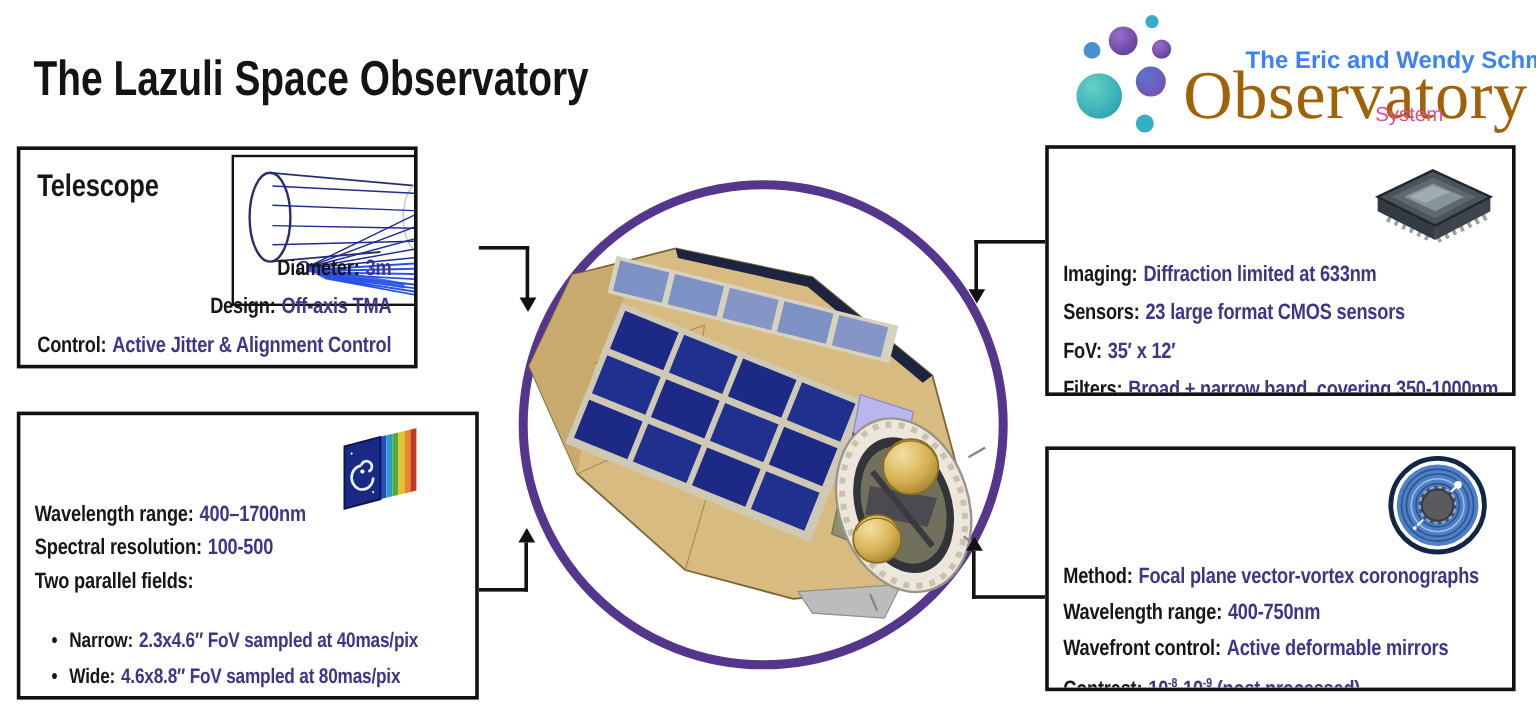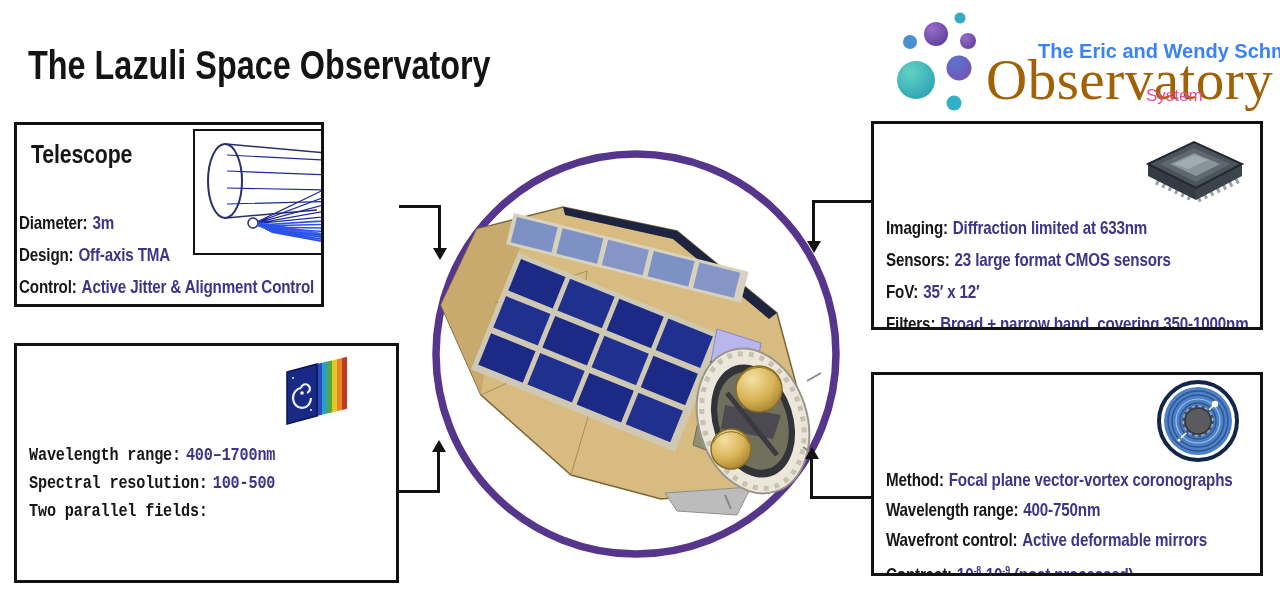--- a/index.html
+++ b/index.html
@@ -7,21 +7,21 @@
 
   .abs { position:absolute; }
 
   
   .cond { transform:scaleX(0.82); transform-origin:0 0; white-space:nowrap; display:block; letter-spacing:-0.2px; }
 
   #page-title { left:28px; top:42px; font-size:41px; font-weight:bold; color:#141414; transform:scaleX(0.79); transform-origin:0 0; white-space:nowrap; position:absolute; }
 
   
   .callout { position:absolute; background:#fff; border:3px solid #121212; overflow:hidden; }
-  #box-telescope { left:14px;  top:122px; width:310px; height:185px; }
+  #box-telescope { left:14px;  top:122px; width:334px; height:185px; }
   #box-ifs       { left:14px;  top:343px; width:385px; height:240px; }
   #box-wcc       { left:871px; top:121px; width:392px; height:209px; }
   #box-esc       { left:871px; top:372px; width:392px; height:204px; }
 
   .box-title { font-size:26px; font-weight:bold; color:#161616; line-height:34px; }
   .specs .row, .bullets .brow { font-size:18.5px; font-weight:bold; line-height:32px; }
   .lbl { color:#161616; margin-right:6px; }
   .val { color:#3f3587; }
   .bullets .brow { font-size:17.5px; line-height:30px; }
   .dot { color:#161616; display:inline-block; width:18px; }
@@ -165,21 +165,21 @@
       <ellipse cx="30" cy="50" rx="17" ry="37" fill="none" stroke="#28306a" stroke-width="2"></ellipse>
       <path d="M31,13 L164,25 M31,87 L122,79" stroke="#28306a" stroke-width="1.5" fill="none"></path>
       <ellipse cx="154" cy="50" rx="13" ry="28" fill="none" stroke="#c2c5d4" stroke-width="1.2"></ellipse>
       <path d="M32,24 L188,32 M32,40 L188,46 M32,57 L188,60 M32,73 L150,70" stroke="#1e2a96" stroke-width="1.2" fill="none"></path>
       <path d="M58,93 L188,30 M58,93 L188,44 M58,93 L188,58 M58,93 L188,70 M58,93 L188,80" stroke="#1e2a96" stroke-width="1.2" fill="none"></path>
       <circle cx="58" cy="92" r="5" fill="#fff" stroke="#28306a" stroke-width="1.5"></circle>
       <path d="M64,94 L192,86 M64,95 L192,92 M66,96 L192,98 M68,97 L192,104 M70,98 L188,110 M72,99 L180,113 M74,100 L170,115 M76,101 L158,116" stroke="#2a52e8" stroke-width="1.6" fill="none"></path>
       <path d="M62,93 L142,107" stroke="#2a52e8" stroke-width="5" opacity="0.85"></path>
     </svg>
   </div>
-  <div class="abs specs" style="left:2px; top:82px;">
+  <div class="abs specs" style="left:14px; top:82px;text-align:right;">
     <div class="row cond"><span class="lbl">Diameter:</span><span class="val">3m</span></div>
     <div class="row cond"><span class="lbl">Design:</span><span class="val">Off-axis TMA</span></div>
     <div class="row cond"><span class="lbl">Control:</span><span class="val">Active Jitter &amp; Alignment Control</span></div>
   </div>
 </div>
 
 <div id="box-ifs" class="callout">
   <div class="abs" style="left:266px; top:6px; width:70px; height:78px;">
     <svg width="70" height="78" viewBox="0 0 70 78">
       <polygon points="34,12 39,10.8 39,62.8 34,64" fill="#2b49c0"></polygon>
@@ -188,24 +188,28 @@
       <polygon points="49,8.4 54,7.2 54,59.2 49,60.4" fill="#e2c52b"></polygon>
       <polygon points="54,7.2 59,6 59,58 54,59.2" fill="#e6872a"></polygon>
       <polygon points="59,6 64,4.8 64,56.8 59,58" fill="#c23a22"></polygon>
       <polygon points="4,20 34,12 34,64 4,72" fill="#182a86" stroke="#0c1448" stroke-width="1.5"></polygon>
       <path d="M18,36 a9,10 0 1 0 10,10 M18,36 a4.5,4.5 0 1 1 6,5" stroke="#ffffff" stroke-width="2.2" fill="none" opacity="0.92"></path>
       <circle cx="19" cy="41" r="1.8" fill="#fff"></circle>
       <circle cx="10" cy="26" r="0.9" fill="#fff"></circle>
         <circle cx="28" cy="58" r="0.9" fill="#fff"></circle>
     </svg>
   </div>
-  <div class="abs specs" style="left:12px; top:96px; line-height:28px;font-family:Liberation Mono, monospace;">
+  <div class="abs specs" style="left:12px; top:68px; line-height:28px;">
     <div class="row cond" style="line-height:28px;"><span class="lbl">Wavelength range:</span><span class="val">400–1700nm</span></div>
     <div class="row cond" style="line-height:28px;"><span class="lbl">Spectral resolution:</span><span class="val">100-500</span></div>
     <div class="row cond" style="line-height:28px;"><span class="lbl">Two parallel fields:</span><span class="val"></span></div>
+  </div>
+  <div class="abs bullets" style="left:26px; top:172px;">
+    <div class="brow cond"><span class="dot">•</span><span class="lbl">Narrow:</span><span class="val">2.3x4.6″ FoV sampled at 40mas/pix</span></div>
+    <div class="brow cond"><span class="dot">•</span><span class="lbl">Wide:</span><span class="val">4.6x8.8″ FoV sampled at 80mas/pix</span></div>
   </div>
 </div>
 
 <div id="box-wcc" class="callout">
   <div class="abs" style="left:256px; top:2px; width:130px; height:92px;">
     <svg width="130" height="92" viewBox="0 0 130 92">
       <path d="M28,52 L66,70" stroke="#98a0a8" stroke-width="14" stroke-dasharray="3 4" fill="none"></path>
       <path d="M66,70 L108,50" stroke="#98a0a8" stroke-width="14" stroke-dasharray="3 4" fill="none"></path>
       <polygon points="18,38 66,62 66,74 18,50" fill="#343b42"></polygon>
       <polygon points="112,38 66,62 66,74 112,50" fill="#3d444c"></polygon>

